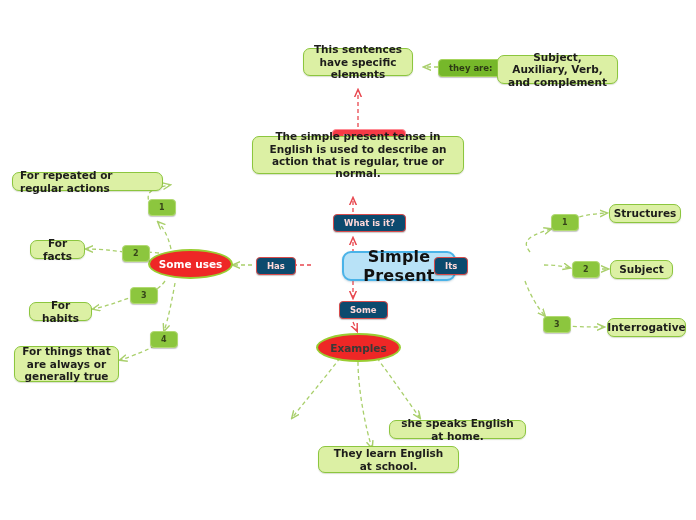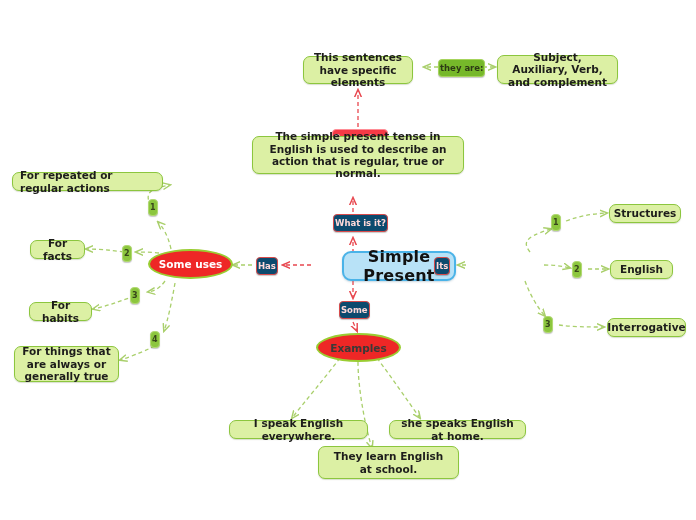--- a/index.html
+++ b/index.html
@@ -69,21 +69,21 @@
     font-weight: bold;
     font-size: 10.5px;
   }
   .ellipse.light-text { color: #ffffff; }
   .ellipse.dark-text  { color: #3a3a38; }
   
   .badge {
     border-radius: 4px;
     font-size: 8.5px;
     font-weight: bold;
-    padding: 3px 1px;
+    padding: 3px 10px;
     box-shadow: 0 1px 1px rgba(0,0,0,0.22);
     justify-content: flex-end;
   }
   .badge.dark-red {
     background: #0c4a6e;
     border: 1.4px solid #d84b4b;
     color: #ffd9d9;
   }
   .badge.bright-red {
     background: #f63a46;
@@ -146,21 +146,21 @@
       <path d="M544,265 C558,265 566,267 570,268"></path>
       <path d="M588,269 C596,269 600,269 608,269"></path>
       <path d="M525,281 C530,295 538,308 545,316"></path>
       <path d="M559,325 C573,327 588,327 604,327"></path>
       <path d="M340,358 C324,379 306,400 292,418"></path>
       <path d="M358,362 C358,390 366,430 372,448"></path>
       <path d="M377,358 C392,378 407,400 420,418"></path>
     </g>
   </svg>
 
-  <div class="node leaf" style="left:303px; top:56px; width:110px; height:28px;">
+  <div class="node leaf" style="left:303px; top:48px; width:110px; height:28px;">
     <span>This sentences have specific elements</span>
   </div>
 
   <div class="node badge green" style="left:438px; top:59px;">
     <span>they are:</span>
   </div>
 
   <div class="node leaf" style="left:497px; top:55px; width:121px; height:29px;">
     <span>Subject, Auxiliary, Verb, and complement</span>
   </div>
@@ -226,41 +226,38 @@
     <span>1</span>
   </div>
   <div class="node leaf" style="left:609px; top:204px; width:72px; height:19px;">
     <span>Structures</span>
   </div>
 
   <div class="node badge num" style="left:572px; top:261px;">
     <span>2</span>
   </div>
   <div class="node leaf" style="left:610px; top:260px; width:63px; height:19px;">
-    <span>English</span>
+    <span>Subject</span>
   </div>
 
   <div class="node badge num" style="left:543px; top:316px;">
     <span>3</span>
   </div>
   <div class="node leaf" style="left:607px; top:318px; width:79px; height:19px;">
     <span>Interrogative</span>
   </div>
 
   <div class="node badge dark-red" style="left:339px; top:301px;">
     <span>Some</span>
   </div>
 
   <div class="node ellipse dark-text" style="left:316px; top:333px; width:85px; height:29px;">
     <span>Examples</span>
   </div>
 
-  <div class="node leaf" style="left:229px; top:420px; width:139px; height:19px;">
-    <span>I speak English everywhere.</span>
-  </div>
   <div class="node leaf" style="left:389px; top:420px; width:137px; height:19px;">
     <span>she speaks English at home.</span>
   </div>
-  <div class="node leaf" style="left:318px; top:446px; width:141px; height:33px;">
+  <div class="node leaf" style="left:318px; top:446px; width:141px; height:27px;">
     <span>They learn English at school.</span>
   </div>
 
 </div>
 
 </body></html>

